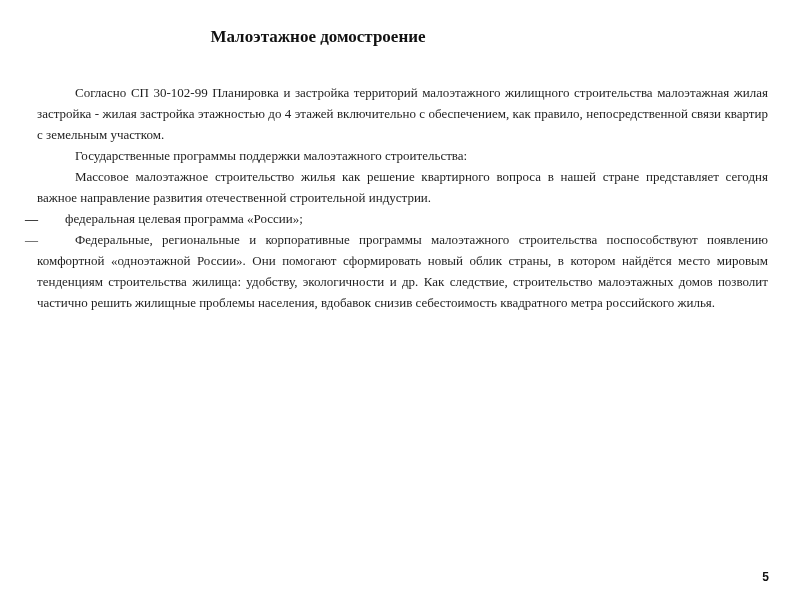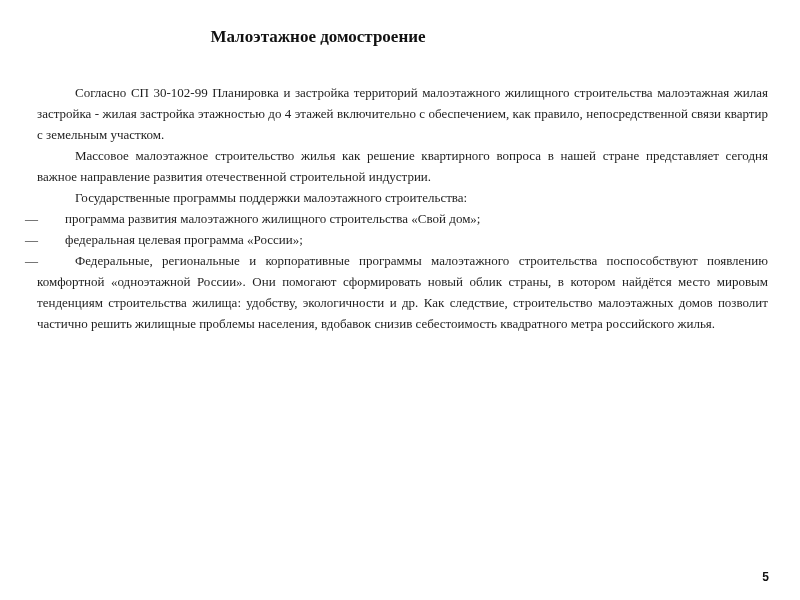--- a/index.html
+++ b/index.html
@@ -24,26 +24,25 @@
     font-family: "Liberation Sans", "DejaVu Sans", sans-serif; font-weight: bold; font-size: 12px; color: #111;
   }
 </style>
 </head>
 <body>
 
 <div class="title">Малоэтажное домостроение</div>
 
 <div class="body">
   <p class="para">Согласно СП 30-102-99 Планировка и застройка территорий малоэтажного жилищного строительства малоэтажная жилая застройка - жилая застройка этажностью до 4 этажей включительно с обеспечением, как правило, непосредственной связи квартир с земельным участком.</p>
+  <p class="para">Государственные программы поддержки малоэтажного строительства:</p>
   <p class="para">Массовое малоэтажное строительство жилья как решение квартирного вопроса в нашей стране представляет сегодня важное направление развития отечественной строительной индустрии.</p>
-  <p class="para">Государственные программы поддержки малоэтажного строительства:</p>
   <ul class="list">
     <li class="list-item">
       <span class="dash">—</span>
-      <span>программа развития малоэтажного жилищного строительства «Свой дом»;</span>
     </li>
     <li class="list-item">
       <span class="dash">—</span>
       <span>федеральная целевая программа «России»;</span>
     </li>
     <li class="list-item">
       <span class="dash">—</span>
     </li>
   </ul>
   <p class="para">Федеральные, региональные и корпоративные программы малоэтажного строительства поспособствуют появлению комфортной «одноэтажной России». Они помогают сформировать новый облик страны, в котором найдётся место мировым тенденциям строительства жилища: удобству, экологичности и др. Как следствие, строительство малоэтажных домов позволит частично решить жилищные проблемы населения, вдобавок снизив себестоимость квадратного метра российского жилья.</p>

